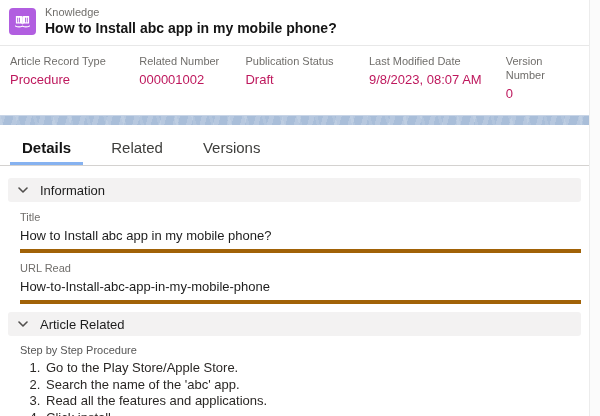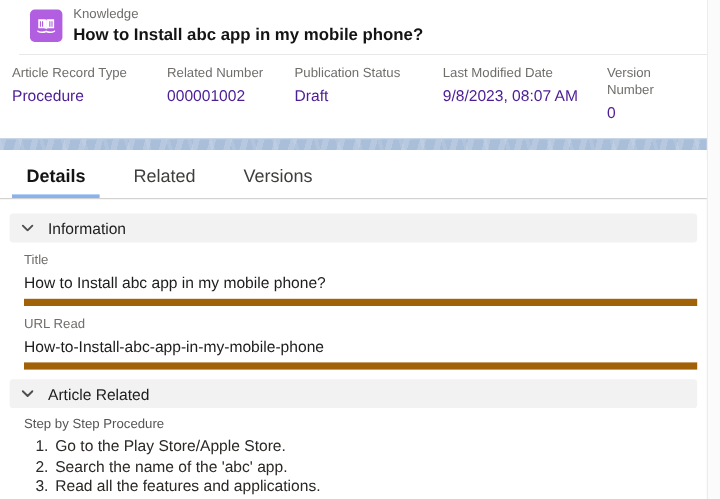--- a/index.html
+++ b/index.html
@@ -14,40 +14,39 @@
     width:590px; height:416px; background:#fff;
     border-right:1px solid #ececec;
   }
 
   
   .header {
     display:flex; align-items:flex-start;
     padding:6px 10px 7px 9px;
     border-bottom:1px solid #e8e8e8;
     background:#fff;
-    margin-left:16px;
   }
   .entity-icon {
     width:27px; height:27px; border-radius:4px;
     background:#b15ee0; flex:0 0 auto; margin-top:2px;
     display:flex; align-items:center; justify-content:center;
   }
   .header-text { margin-left:9px; }
   .entity-label { font-size:11px; color:#706e6b; line-height:13px; }
   .page-title { font-size:14px; font-weight:bold; color:#141414; line-height:19px; }
 
   
   .highlights { display:flex; padding:8px 0 13px 10px; background:#fff; }
   .hl-field { padding-right:8px; }
   .hl-field:nth-child(1){ width:135px; }
   .hl-field:nth-child(2){ width:111px; }
   .hl-field:nth-child(3){ width:129px; }
   .hl-field:nth-child(4){ width:143px; }
   .hl-label { font-size:11px; color:#706e6b; line-height:14px; }
-  .hl-value { font-size:13px; color:#4c1d95; line-height:17px; margin-top:3px; }
+  .hl-value { font-size:13px; color:#be185d; line-height:17px; margin-top:3px; }
 
   
   .brand-band {
     height:10px; width:100%;
     background:#a9bed9;
     background-image:
       repeating-linear-gradient(105deg, rgba(255,255,255,0.16) 0 5px, rgba(255,255,255,0) 5px 13px),
       repeating-linear-gradient(75deg, rgba(255,255,255,0.10) 0 3px, rgba(255,255,255,0) 3px 17px);
     border-top:1px solid #c8d5e7;
     margin-bottom:9px;
@@ -75,21 +74,21 @@
   .content { padding:0 8px; }
   .section-bar {
     display:flex; align-items:center;
     background:#f3f2f2; border-radius:3px;
     padding:5px 10px; margin-top:12px;
     height:24px;
   }
   .section-bar .chev { display:flex; margin-right:12px; }
   .section-title { font-size:13px; color:#1d1d1d; }
 
-  .field { margin-left:12px; padding-top:8px; border-bottom:6px solid #a16207; }
+  .field { margin-left:12px; padding-top:8px; border-bottom:4px solid #a16207; }
   .field-label { font-size:11px; color:#706e6b; line-height:14px; }
   .field-value { font-size:13px; color:#1d1d1d; line-height:17px; margin:3px 0 5px; }
 
   .rt-field { margin-left:12px; padding-top:7px; }
   .rt-label { font-size:11px; color:#555; line-height:14px; }
   .steps { margin:3px 0 0 0; padding-left:24px; }
   .steps li {
     font-size:13px; color:#2b2826; line-height:16.5px;
     padding-left:2px;
   }

